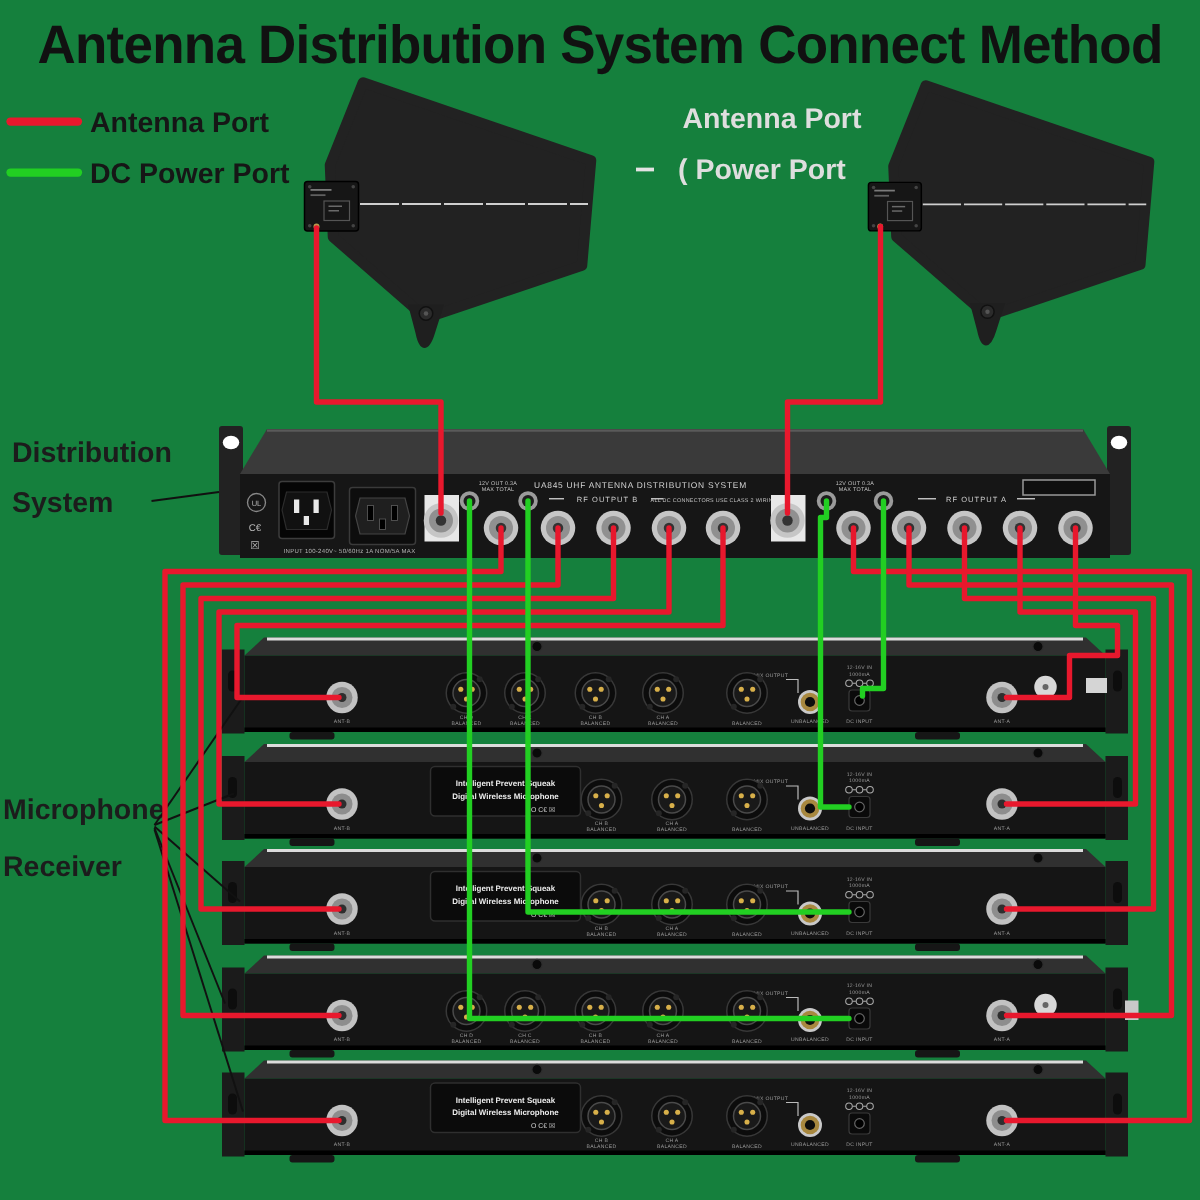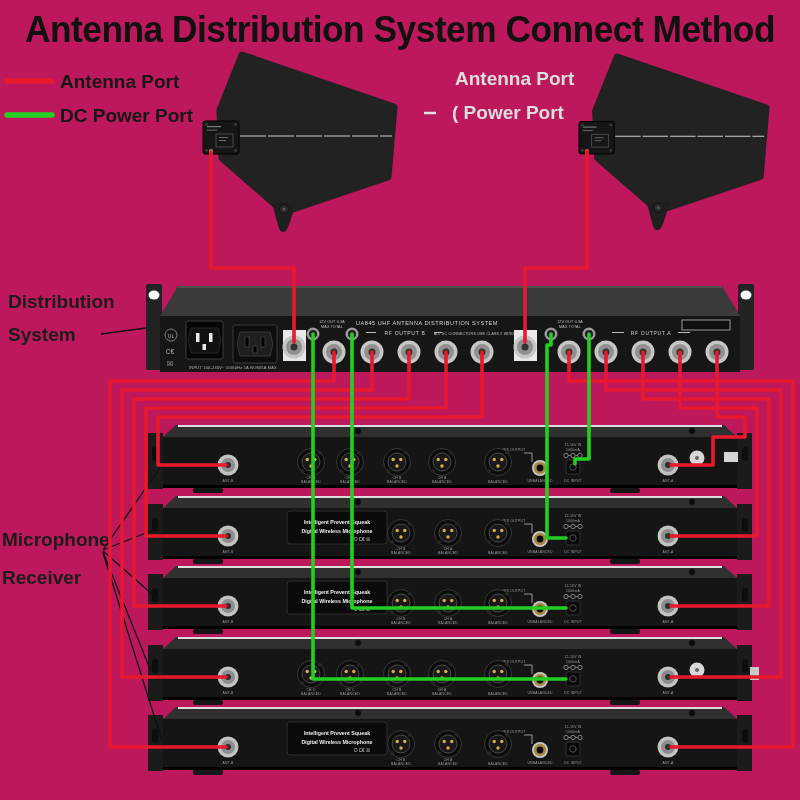--- a/index.html
+++ b/index.html
@@ -1,16 +1,16 @@
 <!DOCTYPE html>
 <html><head>
 <meta charset="utf-8">
 <style>
   html,body{margin:0;padding:0;background:#fff;}
-  .stage{width:800px;height:800px;background:#be185d;position:relative;overflow:hidden;}
+  .stage{width:800px;height:800px;background:#15803d;position:relative;overflow:hidden;}
   svg{font-family:"Liberation Sans", sans-serif;}
   .title{font-size:36px;font-weight:700;fill:#111;letter-spacing:-0.5px;}
   .legendt{font-size:19px;font-weight:600;fill:#161616;}
   .ghost{font-size:19px;font-weight:600;fill:#dedede;}
   .callout{font-size:19px;font-weight:600;fill:#1c1c1c;}
   .pm{font-size:5.6px;fill:#d4d4d4;letter-spacing:.5px;text-anchor:middle;}
   .ps{font-size:5px;fill:#cfcfcf;letter-spacing:.7px;text-anchor:middle;}
   .pt{font-size:3.6px;fill:#c4c4c4;letter-spacing:.2px;text-anchor:middle;}
   .pr{font-size:4px;fill:#b5b5b5;letter-spacing:.2px;text-anchor:middle;}
   .rt{font-size:3.4px;fill:#9c9c9c;letter-spacing:.2px;text-anchor:middle;}

